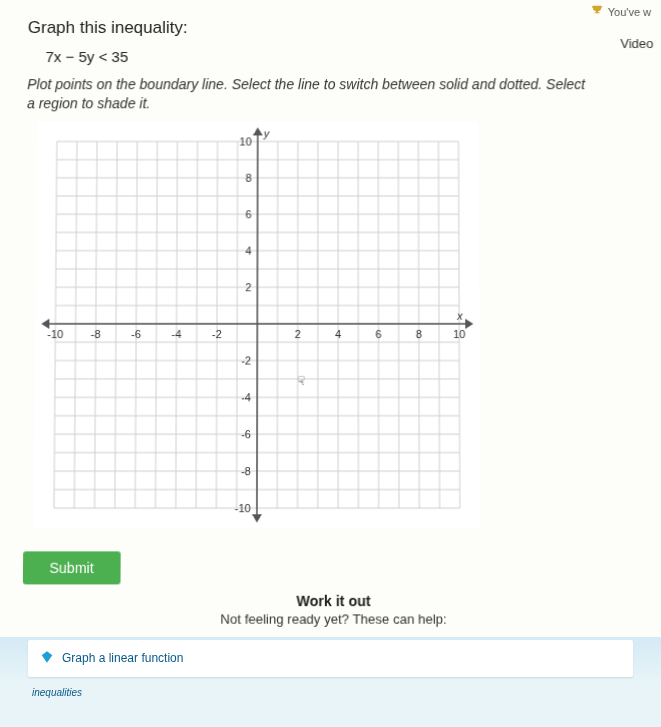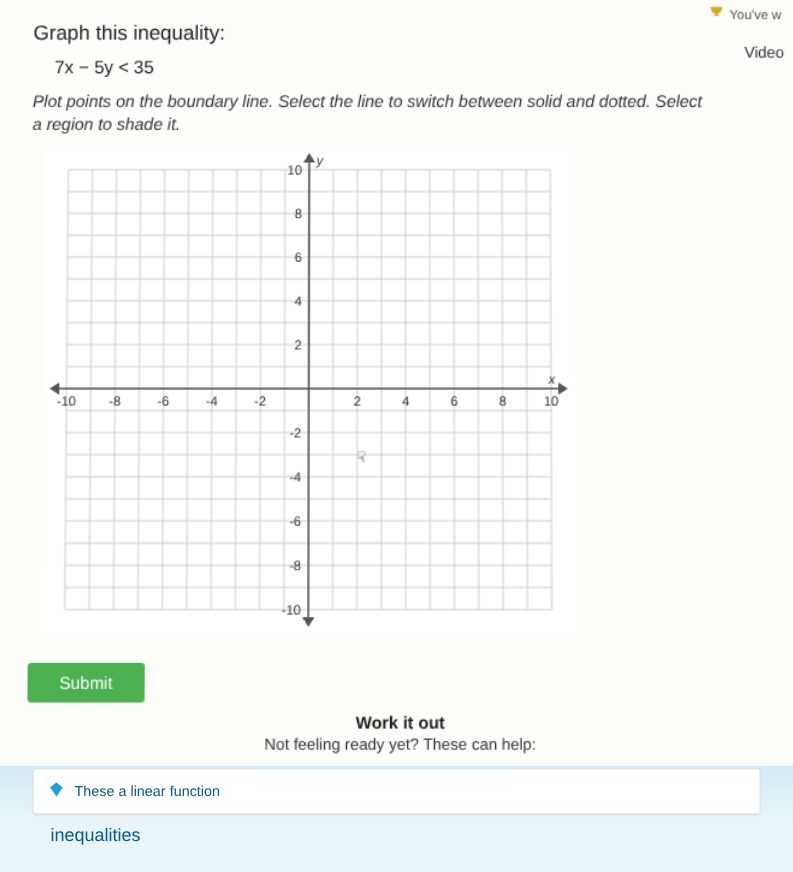--- a/index.html
+++ b/index.html
@@ -54,21 +54,21 @@
     display:flex; gap:18px; padding:14px 28px 6px 28px;
     background: linear-gradient(#cfe8f5,#e8f4f8);
   }
   .help-card {
     background:#fff; flex:1; padding:10px 12px;
     border-radius:2px; display:flex; align-items:center; gap:8px;
     font-size:12px; color:#0a5a8a; cursor:pointer;
     box-shadow:0 1px 2px rgba(0,0,0,.1);
   }
   .gem-icon svg { width:14px; height:14px; }
-  .footer-frag { padding:4px 0 0 42px; font-size:15px; color:#0a5a8a; }
+  .footer-frag { padding:4px 0 0 32px; font-size:10px; color:#0a5a8a;font-style:italic; }
 </style>
 </head>
 <body>
 
 <div class="page">
 
   <div class="top-badge">
     <span class="trophy-icon">
       <svg viewBox="0 0 24 24">
           <path fill="#d4a62a" d="M5 3h14v4a5 5 0 0 1-5 5v2h2v2H8v-2h2v-2a5 5 0 0 1-5-5V3zm-2 1h2v3a3 3 0 0 1-2-3zm16 0h2a3 3 0 0 1-2 3V4z"></path>
@@ -173,16 +173,16 @@
   </div>
 </div>
 
 <div class="help-row">
   <div class="help-card">
     <span class="gem-icon">
       <svg viewBox="0 0 24 24">
           <path fill="#1ea0d6" d="M12 2 3 9l9 13 9-13-9-7z"></path>
         </svg>
     </span>
-    <span>These a linear function</span>
+    <span>Graph a linear function</span>
   </div>
 </div>
 <div class="footer-frag">inequalities</div>
 
 </body></html>

